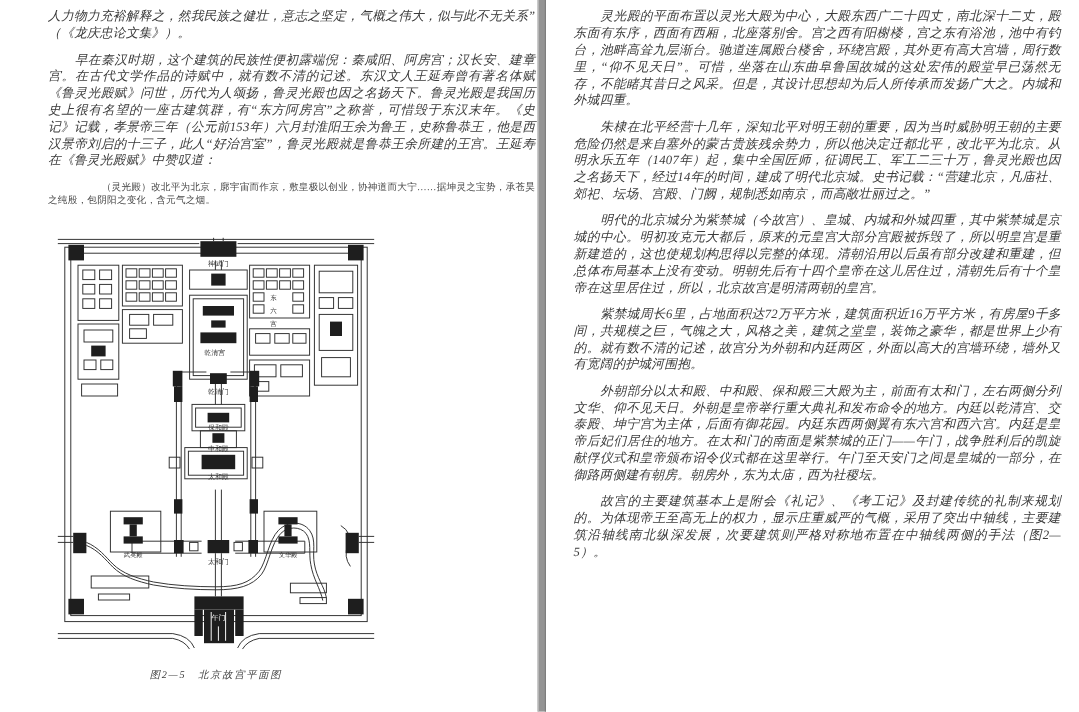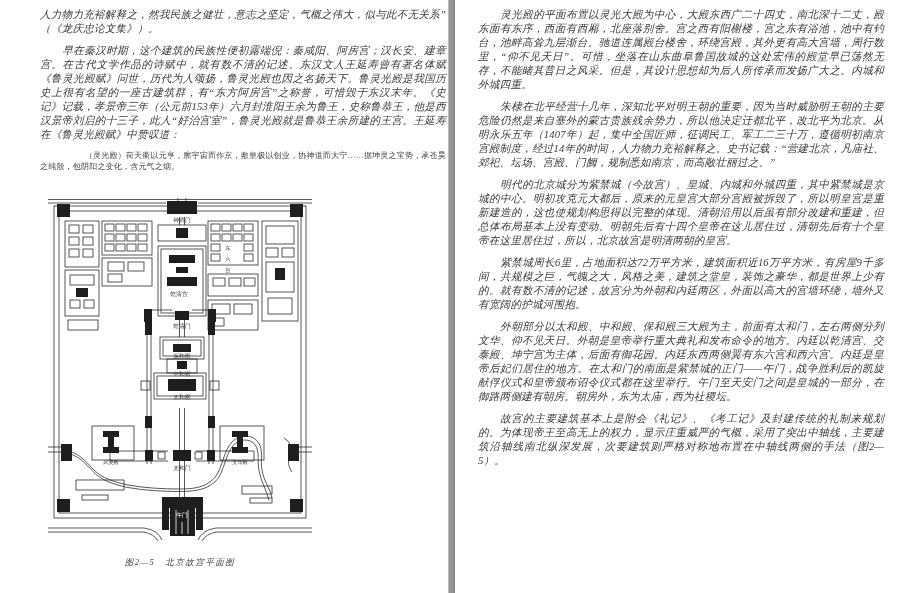--- a/index.html
+++ b/index.html
@@ -39,21 +39,21 @@
 <div>
 
   <div class="gutter"></div>
 
   <div class="page page-left">
     <div id="left-paras">
         <p class="body-par">人力物力充裕解释之，然我民族之健壮，意志之坚定，气概之伟大，似与此不无关系”（《龙庆忠论文集》）。</p>
         <p class="body-par indent">早在秦汉时期，这个建筑的民族性便初露端倪：秦咸阳、阿房宫；汉长安、建章宫。在古代文学作品的诗赋中，就有数不清的记述。东汉文人王延寿曾有著名体赋《鲁灵光殿赋》问世，历代为人颂扬，鲁灵光殿也因之名扬天下。鲁灵光殿是我国历史上很有名望的一座古建筑群，有“东方阿房宫”之称誉，可惜毁于东汉末年。《史记》记载，孝景帝三年（公元前153年）六月封淮阳王余为鲁王，史称鲁恭王，他是西汉景帝刘启的十三子，此人“好治宫室”，鲁灵光殿就是鲁恭王余所建的王宫。王延寿在《鲁灵光殿赋》中赞叹道：</p>
       </div>
 
-    <p class="quote">（灵光殿）荷天衢以元亨，廓宇宙而作京，敷皇极以创业，协神道而大宁……据坤灵之宝势，承苍昊之纯殷，包阴阳之变化，含元气之烟。</p>
+    <p class="quote">（灵光殿）改北平为北京，廓宇宙而作京，敷皇极以创业，协神道而大宁……据坤灵之宝势，承苍昊之纯殷，包阴阳之变化，含元气之烟。</p>
 
     <figure>
       <svg width="264" height="343" viewBox="0 0 264 343">
 
         <g stroke="#2e2e2e" stroke-width="0.8" fill="none">
 
           <line x1="0" y1="1.5" x2="264" y2="1.5"></line>
           <line x1="0" y1="5" x2="118" y2="5"></line>
             <line x1="150" y1="5" x2="264" y2="5"></line>
           <line x1="130" y1="0" x2="130" y2="3"></line>
@@ -243,21 +243,21 @@
           <text x="180" y="74" font-size="5.4">宫</text>
         </g>
       </svg>
       <figcaption>图2—5　北京故宫平面图</figcaption>
     </figure>
   </div>
 
   <div class="page page-right">
     <div id="right-paras">
         <p class="body-par indent">灵光殿的平面布置以灵光大殿为中心，大殿东西广二十四丈，南北深十二丈，殿东面有东序，西面有西厢，北座落别舍。宫之西有阳榭楼，宫之东有浴池，池中有钓台，池畔高耸九层渐台。驰道连属殿台楼舍，环绕宫殿，其外更有高大宫墙，周行数里，“仰不见天日”。可惜，坐落在山东曲阜鲁国故城的这处宏伟的殿堂早已荡然无存，不能睹其昔日之风采。但是，其设计思想却为后人所传承而发扬广大之。内城和外城四重。</p>
-        <p class="body-par indent">朱棣在北平经营十几年，深知北平对明王朝的重要，因为当时威胁明王朝的主要危险仍然是来自塞外的蒙古贵族残余势力，所以他决定迁都北平，改北平为北京。从明永乐五年（1407年）起，集中全国匠师，征调民工、军工二三十万，遵循明初南京宫殿制度，经过14年的时间，人力物力充裕解释之。史书记载：“营建北京，凡庙社、郊祀、坛场、宫殿、门阙，规制悉如南京，而高敞壮丽过之。”</p>
+        <p class="body-par indent">朱棣在北平经营十几年，深知北平对明王朝的重要，因为当时威胁明王朝的主要危险仍然是来自塞外的蒙古贵族残余势力，所以他决定迁都北平，改北平为北京。从明永乐五年（1407年）起，集中全国匠师，征调民工、军工二三十万，鲁灵光殿也因之名扬天下，经过14年的时间，建成了明代北京城。史书记载：“营建北京，凡庙社、郊祀、坛场、宫殿、门阙，规制悉如南京，而高敞壮丽过之。”</p>
         <p class="body-par indent">明代的北京城分为紫禁城（今故宫）、皇城、内城和外城四重，其中紫禁城是京城的中心。明初攻克元大都后，原来的元皇宫大部分宫殿被拆毁了，所以明皇宫是重新建造的，这也使规划构思得以完整的体现。清朝沿用以后虽有部分改建和重建，但总体布局基本上没有变动。明朝先后有十四个皇帝在这儿居住过，清朝先后有十个皇帝在这里居住过，所以，北京故宫是明清两朝的皇宫。</p>
         <p class="body-par indent">紫禁城周长6里，占地面积达72万平方米，建筑面积近16万平方米，有房屋9千多间，共规模之巨，气魄之大，风格之美，建筑之堂皇，装饰之豪华，都是世界上少有的。就有数不清的记述，故宫分为外朝和内廷两区，外面以高大的宫墙环绕，墙外又有宽阔的护城河围抱。</p>
         <p class="body-par indent">外朝部分以太和殿、中和殿、保和殿三大殿为主，前面有太和门，左右两侧分列文华、仰不见天日。外朝是皇帝举行重大典礼和发布命令的地方。内廷以乾清宫、交泰殿、坤宁宫为主体，后面有御花园。内廷东西两侧翼有东六宫和西六宫。内廷是皇帝后妃们居住的地方。在太和门的南面是紫禁城的正门——午门，战争胜利后的凯旋献俘仪式和皇帝颁布诏令仪式都在这里举行。午门至天安门之间是皇城的一部分，在御路两侧建有朝房。朝房外，东为太庙，西为社稷坛。</p>
         <p class="body-par indent">故宫的主要建筑基本上是附会《礼记》、《考工记》及封建传统的礼制来规划的。为体现帝王至高无上的权力，显示庄重威严的气概，采用了突出中轴线，主要建筑沿轴线南北纵深发展，次要建筑则严格对称地布置在中轴线两侧的手法（图2—5）。</p>
       </div>
   </div>
 
 </div>
 
 </body></html>

